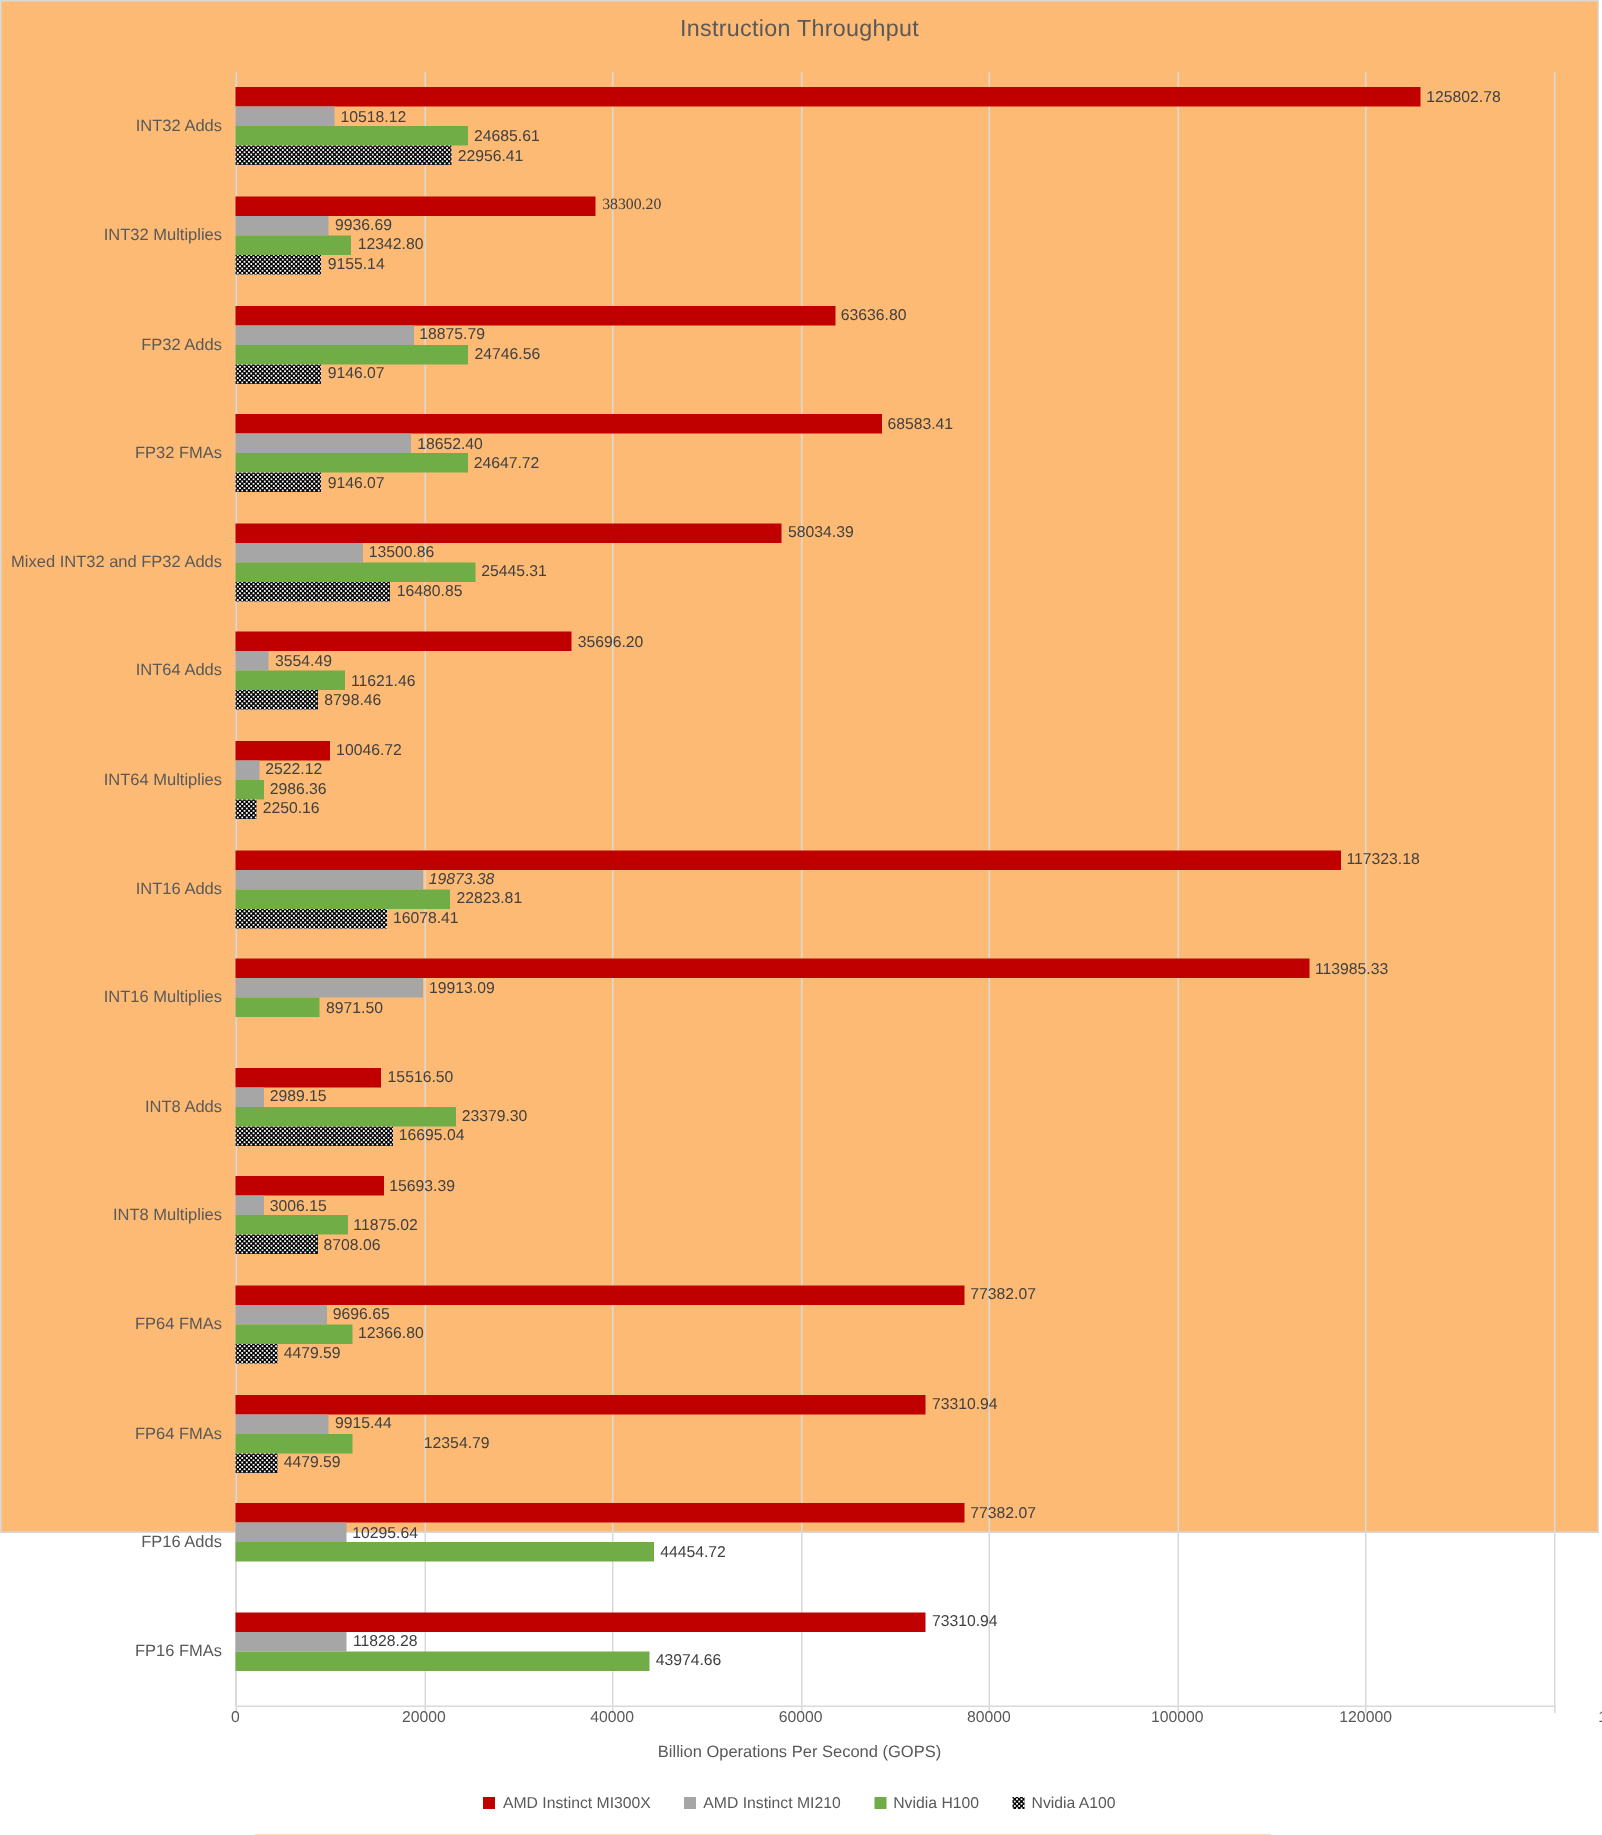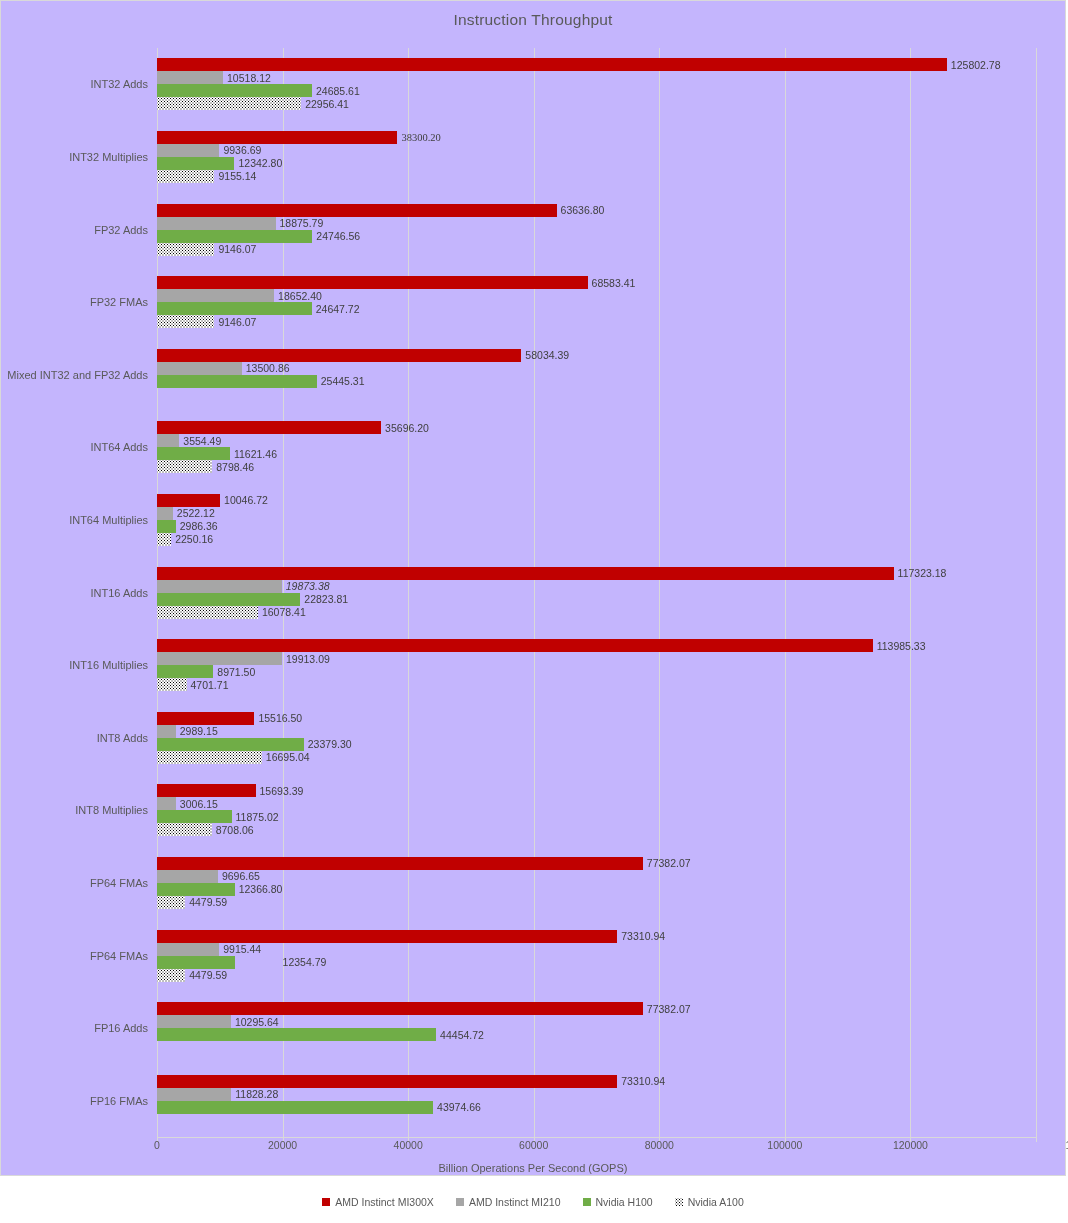--- a/index.html
+++ b/index.html
@@ -4,24 +4,24 @@
 <style>
   html,body{margin:0;padding:0;}
   body{
     width:1068px;height:1223px;
     background:#ffffff;
     font-family:"Liberation Sans", sans-serif;
     overflow:hidden;
   }
   #chart-frame{
     position:relative;
-    width:1066px;height:1176px;
+    width:1066px;height:1022px;
     border:1px solid #d9d9d9;
     box-sizing:border-box;
-    background:#c4b5fd;
+    background:#fdba74;
   }
   
   #chart-title{
     position:absolute;
     left:0;top:10px;width:100%;
     text-align:center;
     font-size:15.5px;
     color:#595959;
     letter-spacing:.2px;
   }
@@ -257,20 +257,24 @@
             <div class="bar-val" style="left: 364.373px;">58034.39</div>
           </div>
           <div class="bar-row">
             <div class="bar s1" title="AMD Instinct MI210: 13500.86" style="width: 84.7661px;"></div>
             <div class="bar-val" style="left: 84.7661px;">13500.86</div>
           </div>
           <div class="bar-row">
             <div class="bar s2" title="Nvidia H100: 25445.31" style="width: 159.76px;"></div>
             <div class="bar-val" style="left: 159.76px;">25445.31</div>
           </div>
+          <div class="bar-row">
+            <div class="bar s3" title="Nvidia A100: 16480.85" style="width: 103.476px;"></div>
+            <div class="bar-val" style="left: 103.476px;">16480.85</div>
+          </div>
         </div>
         <div class="cat-group" style="top: 373.3px; height: 52px;">
           <div class="cat-label">INT64 Adds</div>
           <div class="bar-row">
             <div class="bar s0" title="AMD Instinct MI300X: 35696.20" style="width: 224.121px;"></div>
             <div class="bar-val" style="left: 224.121px;">35696.20</div>
           </div>
           <div class="bar-row">
             <div class="bar s1" title="AMD Instinct MI210: 3554.49" style="width: 22.3171px;"></div>
             <div class="bar-val" style="left: 22.3171px;">3554.49</div>
@@ -328,24 +332,20 @@
             <div class="bar s0" title="AMD Instinct MI300X: 113985.33" style="width: 715.665px;"></div>
             <div class="bar-val" style="left: 715.665px;">113985.33</div>
           </div>
           <div class="bar-row">
             <div class="bar s1" title="AMD Instinct MI210: 19913.09" style="width: 125.026px;"></div>
             <div class="bar-val" style="left: 125.026px;">19913.09</div>
           </div>
           <div class="bar-row">
             <div class="bar s2" title="Nvidia H100: 8971.50" style="width: 56.3282px;"></div>
             <div class="bar-val" style="left: 56.3282px;">8971.50</div>
-          </div>
-          <div class="bar-row">
-            <div class="bar s3" title="Nvidia A100: 4701.71" style="width: 29.52px;"></div>
-            <div class="bar-val" style="left: 29.52px;">4701.71</div>
           </div>
         </div>
         <div class="cat-group" style="top: 663.7px; height: 52px;">
           <div class="cat-label">INT8 Adds</div>
           <div class="bar-row">
             <div class="bar s0" title="AMD Instinct MI300X: 15516.50" style="width: 97.4215px;"></div>
             <div class="bar-val" style="left: 97.4215px;">15516.50</div>
           </div>
           <div class="bar-row">
             <div class="bar s1" title="AMD Instinct MI210: 2989.15" style="width: 18.7676px;"></div>

